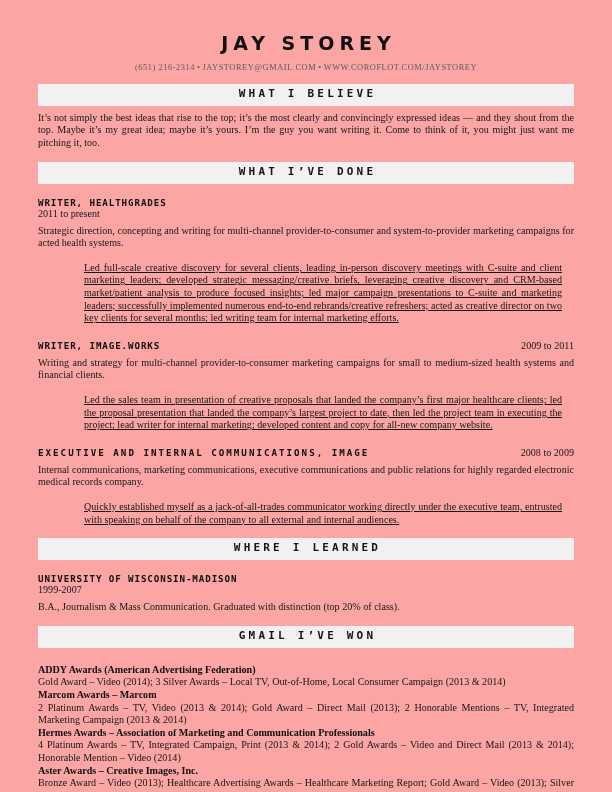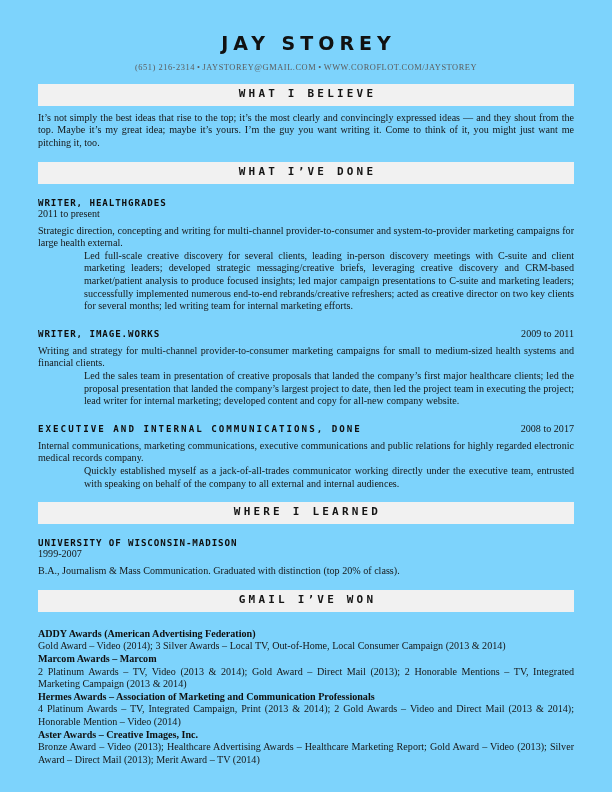--- a/index.html
+++ b/index.html
@@ -13,21 +13,21 @@
     font-family: "Liberation Serif", "DejaVu Serif", serif;
     color: #1a1a1a;
     -webkit-font-smoothing: antialiased;
   }
   .page {
     position: relative;
     width: 612px;
     height: 792px;
     box-sizing: border-box;
     padding: 0 38px;
-    background: #7dd3fc;
+    background: #fca5a5;
     overflow: hidden;
   }
 
   
   .masthead {
     padding-top: 33px;
     text-align: center;
   }
   .full-name {
     font-family: "DejaVu Sans", "Liberation Sans", sans-serif;
@@ -73,23 +73,24 @@
     margin: 0;
     padding-top: 6px;
     color: #161616;
     hyphens: none;
   }
 
   .detail-text {
     font-size: 10.1px;
     line-height: 12.6px;
     text-align: justify;
-    margin: 0;
+    margin: 12px;
     margin-left: 46px;
     color: #161616;
+    text-decoration: underline;
   }
 
   
   .entry-head {
     display: flex;
     align-items: baseline;
     justify-content: space-between;
     margin-top: 15px;
   }
   .entry-head.first { margin-top: 13px; flex-direction: column; }
@@ -141,33 +142,33 @@
 
   <div class="section-bar">WHAT I BELIEVE</div>
   <p class="body-text">It’s not simply the best ideas that rise to the top; it’s the most clearly and convincingly expressed ideas — and they shout from the top. Maybe it’s my great idea; maybe it’s yours. I’m the guy you want writing it. Come to think of it, you might just want me pitching it, too.</p>
 
   <div class="section-bar">WHAT I’VE DONE</div>
 
   <div class="entry-head first">
     <span class="entry-title">WRITER, HEALTHGRADES</span>
     <span class="entry-date">2011 to present</span>
   </div>
-  <p class="body-text">Strategic direction, concepting and writing for multi-channel provider-to-consumer and system-to-provider marketing campaigns for large health external.</p>
+  <p class="body-text">Strategic direction, concepting and writing for multi-channel provider-to-consumer and system-to-provider marketing campaigns for acted health systems.</p>
   <p class="detail-text">Led full-scale creative discovery for several clients, leading in-person discovery meetings with C-suite and client marketing leaders; developed strategic messaging/creative briefs, leveraging creative discovery and CRM-based market/patient analysis to produce focused insights; led major campaign presentations to C-suite and marketing leaders; successfully implemented numerous end-to-end rebrands/creative refreshers; acted as creative director on two key clients for several months; led writing team for internal marketing efforts.</p>
 
   <div class="entry-head">
     <span class="entry-title">WRITER, IMAGE.WORKS</span>
     <span class="entry-date">2009 to 2011</span>
   </div>
   <p class="body-text">Writing and strategy for multi-channel provider-to-consumer marketing campaigns for small to medium-sized health systems and financial clients.</p>
   <p class="detail-text">Led the sales team in presentation of creative proposals that landed the company’s first major healthcare clients; led the proposal presentation that landed the company’s largest project to date, then led the project team in executing the project; lead writer for internal marketing; developed content and copy for all-new company website.</p>
 
   <div class="entry-head">
-    <span class="entry-title wide">EXECUTIVE AND INTERNAL COMMUNICATIONS, DONE</span>
-    <span class="entry-date">2008 to 2017</span>
+    <span class="entry-title wide">EXECUTIVE AND INTERNAL COMMUNICATIONS, IMAGE</span>
+    <span class="entry-date">2008 to 2009</span>
   </div>
   <p class="body-text">Internal communications, marketing communications, executive communications and public relations for highly regarded electronic medical records company.</p>
   <p class="detail-text">Quickly established myself as a jack-of-all-trades communicator working directly under the executive team, entrusted with speaking on behalf of the company to all external and internal audiences.</p>
 
   <div class="section-bar">WHERE I LEARNED</div>
   <div class="entry-head first">
     <span class="entry-title">UNIVERSITY OF WISCONSIN-MADISON</span>
     <span class="entry-date">1999-2007</span>
   </div>
   <p class="body-text">B.A., Journalism &amp; Mass Communication. Graduated with distinction (top 20% of class).</p>

